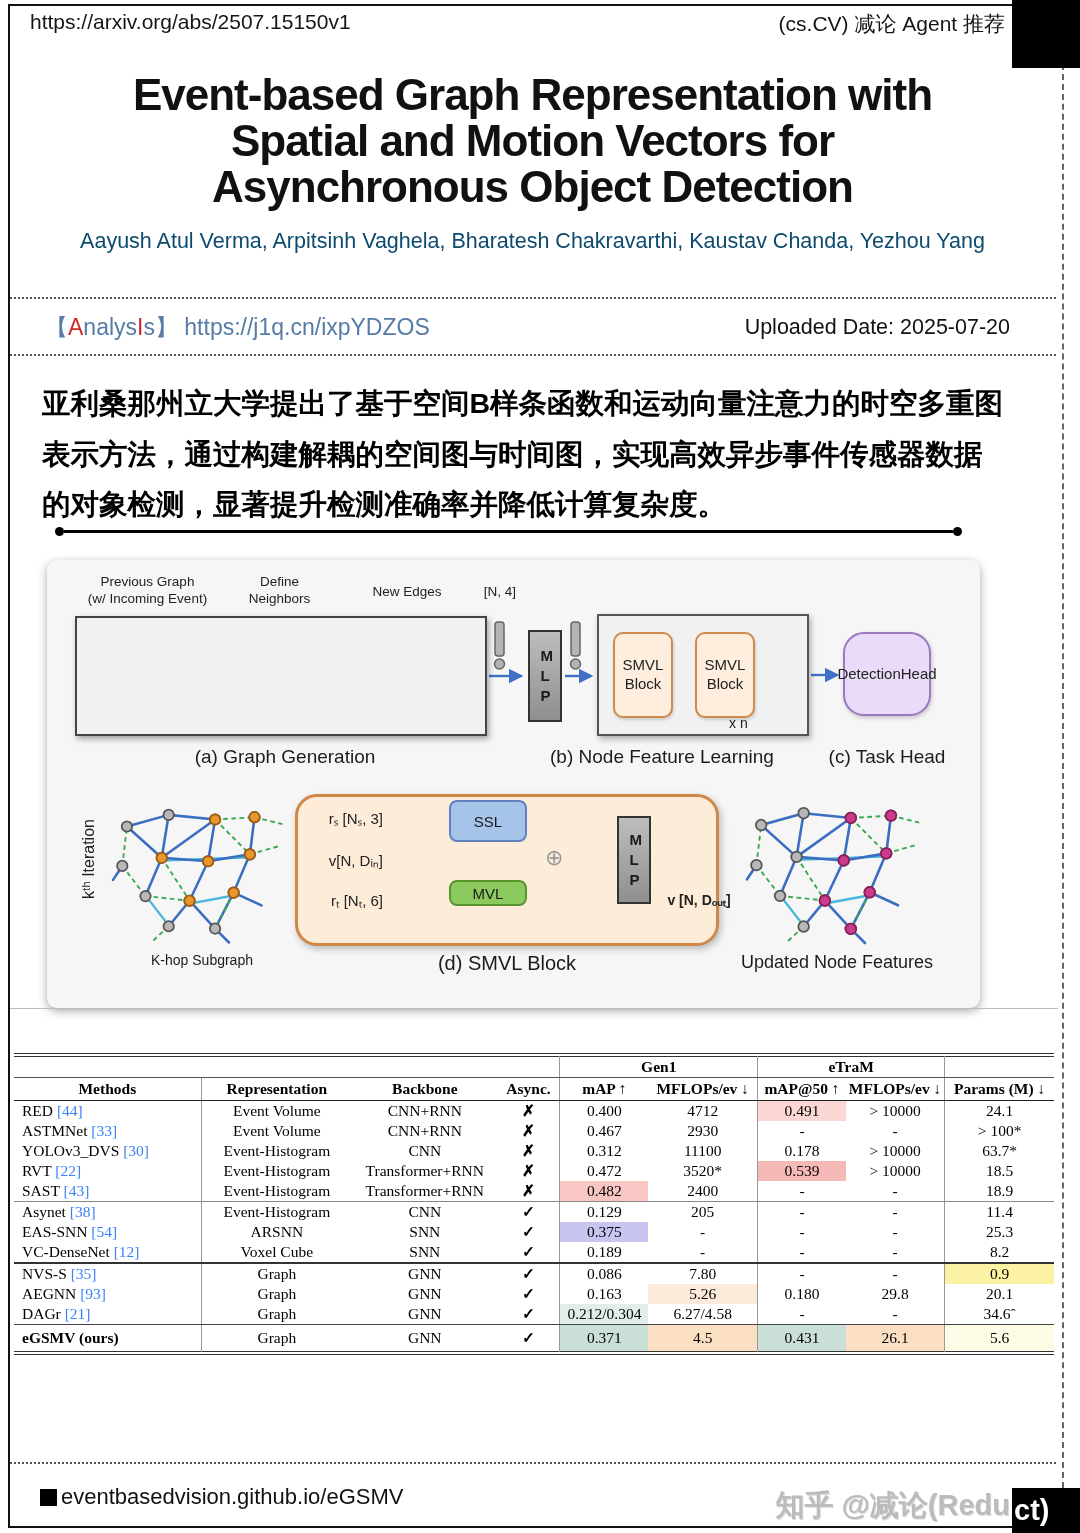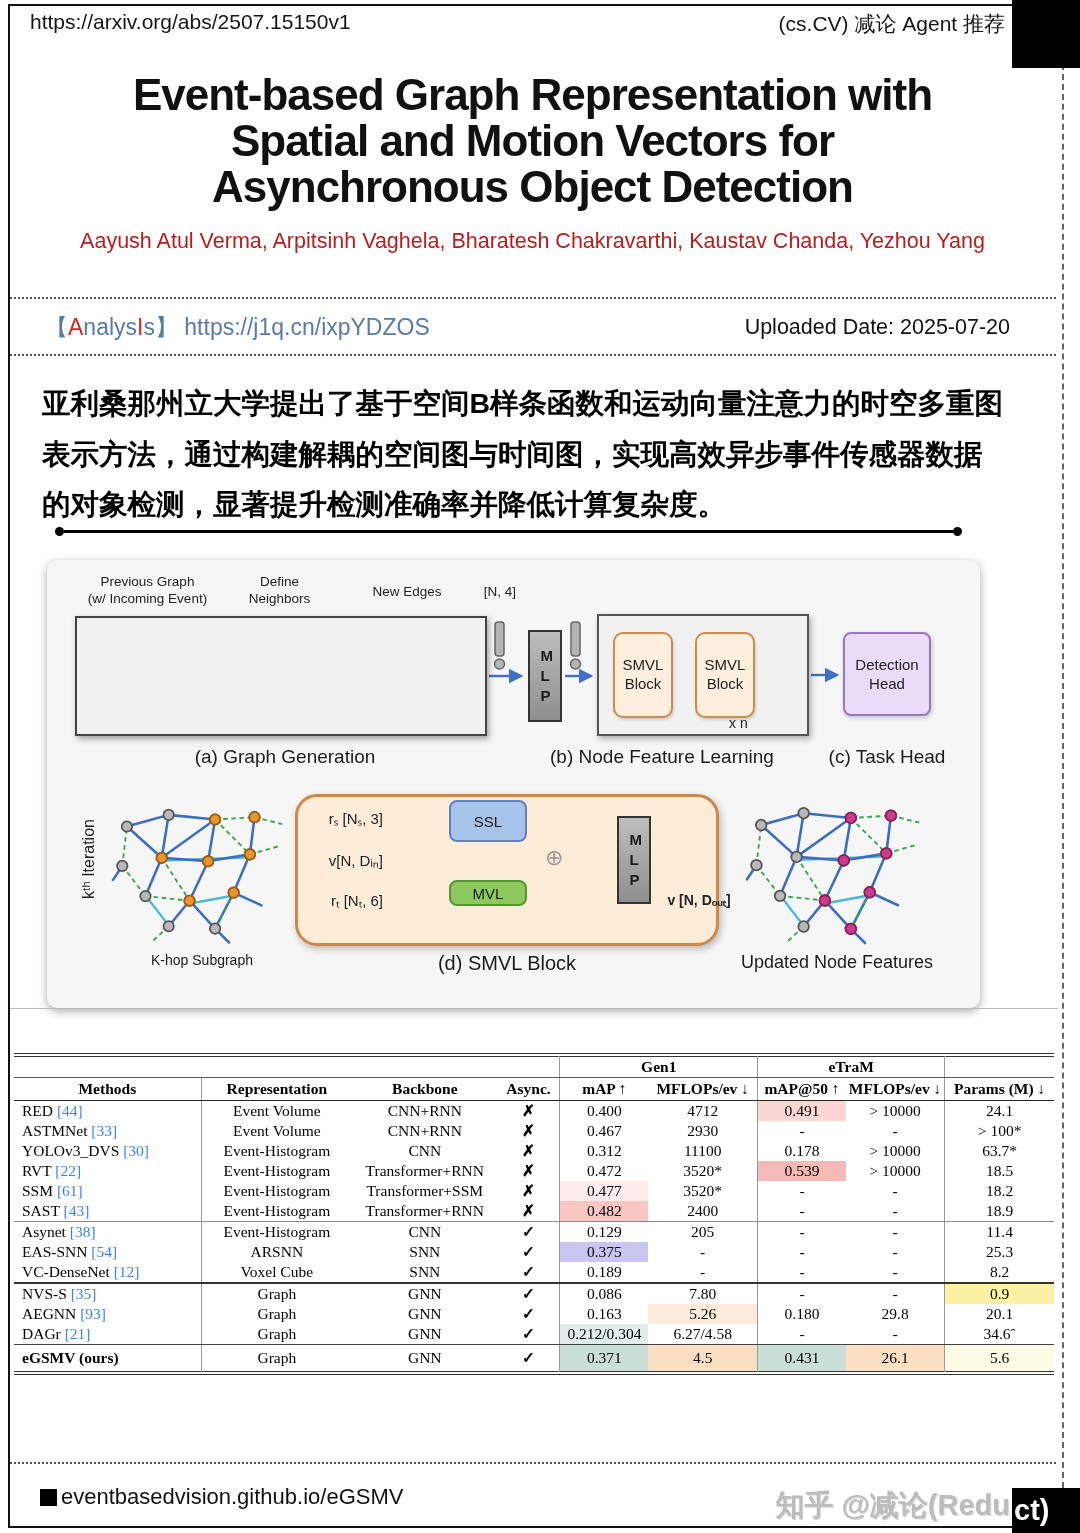--- a/index.html
+++ b/index.html
@@ -3,42 +3,42 @@
 <meta charset="utf-8">
 <style>
   html,body{margin:0;padding:0;background:#fff;}
   body{width:1080px;height:1533px;position:relative;font-family:"Liberation Sans",sans-serif;color:#111;overflow:hidden;}
   .frame{position:absolute;left:8px;top:4px;width:1056px;height:1524px;border-left:2px solid #111;border-top:2px solid #111;border-bottom:2px solid #111;border-right:2px dashed #666;box-sizing:border-box;pointer-events:none;}
   
   .hdr{position:absolute;top:10px;left:30px;width:975px;display:flex;justify-content:space-between;font-size:21px;color:#151515;}
   .corner-tr{position:absolute;left:1012px;top:0;width:68px;height:68px;background:#000;}
   
   .title{position:absolute;top:72px;left:30px;width:1005px;text-align:center;font-size:44px;font-weight:bold;letter-spacing:-1px;line-height:1.05;color:#111;}
-  .authors{position:absolute;top:224px;left:45px;width:975px;text-align:center;font-size:21.5px;line-height:1.6;color:#b91c1c;}
+  .authors{position:absolute;top:224px;left:45px;width:975px;text-align:center;font-size:21.5px;line-height:1.6;color:#0c4a6e;}
   .dotted{position:absolute;left:10px;width:1046px;border-top:2px dotted #555;}
   
   .analysis{position:absolute;top:312px;left:45px;width:965px;display:flex;justify-content:space-between;align-items:center;font-size:23px;}
   .blue{color:#557ba6;} .red{color:#cf2b24;} 
   .uploaded{color:#111;font-size:21.5px;}
   
   .summary{position:absolute;top:378px;left:42px;width:968px;font-size:28.5px;line-height:1.78;font-weight:600;color:#000;}
   .divider{position:absolute;top:527px;left:55px;width:907px;display:flex;align-items:center;}
   .divider .dot{width:9px;height:9px;border-radius:50%;background:#000;}
   .divider .line{flex:1;height:3px;background:#000;}
   
   .figcard{position:absolute;left:47px;top:560px;width:933px;height:448px;background:#f6f6f6;border-radius:10px;box-shadow:0 3px 10px rgba(0,0,0,0.35);}
   .figsvg{position:absolute;left:0;top:0;width:933px;height:448px;}
   .flabel{position:absolute;font-size:13.5px;color:#222;text-align:center;line-height:1.25;}
   .fcap{position:absolute;font-size:19px;color:#1c1c1c;text-align:center;white-space:nowrap;}
   .panelA{position:absolute;left:28px;top:56px;width:412px;height:120px;background:#f1f1f1;border:2px solid #444;box-shadow:2px 3px 6px rgba(0,0,0,.35);box-sizing:border-box;}
   .mlpbox{position:absolute;background:linear-gradient(#bdbdbd,#8f8f8f);border:2px solid #333;border-radius:0;display:flex;align-items:center;justify-content:center;font-weight:bold;font-size:15px;color:#1a1a1a;box-sizing:border-box;}
   .mlpbox span{width:1.1ch;word-break:break-all;line-height:1.35;text-align:center;}
   .smvl{position:absolute;background:#fdeedd;border:2px solid #cf8a4e;border-radius:10px;display:flex;flex-direction:column;align-items:center;justify-content:center;font-size:15px;color:#222;line-height:1.25;box-sizing:border-box;box-shadow:1px 2px 3px rgba(0,0,0,.15);}
   .panelB{position:absolute;left:550px;top:54px;width:212px;height:122px;background:#f1f1f1;border:2.5px solid #555;box-shadow:2px 3px 6px rgba(0,0,0,.3);box-sizing:border-box;}
-  .dhead{position:absolute;left:796px;top:72px;width:88px;height:84px;background:#eadcf8;border:2px solid #9878c0;border-radius:8px;display:flex;flex-direction:column;align-items:center;justify-content:center;font-size:15px;color:#222;line-height:1.3;box-sizing:border-box;box-shadow:1px 2px 4px rgba(0,0,0,.2);}
+  .dhead{position:absolute;left:796px;top:72px;width:88px;height:84px;background:#eadcf8;border:2px solid #9878c0;border-radius:21px;display:flex;flex-direction:row;align-items:center;justify-content:center;font-size:15px;color:#222;line-height:1.3;box-sizing:border-box;box-shadow:1px 2px 4px rgba(0,0,0,.2);}
   .xn{position:absolute;left:682px;top:155px;font-size:14px;color:#222;}
   .dbox{position:absolute;left:248px;top:234px;width:424px;height:152px;background:#fcecd8;border:3px solid #d08848;border-radius:22px;box-sizing:border-box;box-shadow:2px 3px 7px rgba(0,0,0,.25);}
   .din{position:absolute;width:84px;text-align:right;font-size:15px;color:#222;}
   .sslbox{position:absolute;left:402px;top:240px;width:78px;height:42px;background:#a6c3ea;border:2px solid #6080c0;border-radius:8px;display:flex;align-items:center;justify-content:center;font-size:15px;color:#1a1a1a;box-sizing:border-box;}
   .mvlbox{position:absolute;left:402px;top:320px;width:78px;height:26px;background:#8cc95e;border:2px solid #55962e;border-radius:8px;display:flex;align-items:center;justify-content:center;font-size:15px;color:#1a1a1a;box-sizing:border-box;}
   .oplus{position:absolute;left:498px;top:285px;font-size:22px;color:#999;}
   .dout{position:absolute;left:606px;top:330px;width:92px;font-size:14px;color:#222;text-align:center;font-weight:bold;}
   .vlabel{position:absolute;left:-22px;top:290px;width:128px;text-align:center;font-size:16px;color:#222;transform:rotate(-90deg);}
   
   .table-section{position:absolute;left:10px;top:1008px;width:1048px;border-top:1px solid #bbb;}
@@ -401,31 +401,20 @@
             <td class="c1">Event-Histogram</td>
             <td class="c2">Transformer+RNN</td>
             <td class="c3 no">✗</td>
             <td class="c4">0.472</td>
             <td class="c5">3520*</td>
             <td class="c6" style="background: rgb(245, 185, 183);">0.539</td>
             <td class="c7">&gt; 10000</td>
             <td class="c8">18.5</td>
           </tr>
           <tr>
-            <td class="c0"><span>SSM</span><span class="ref"> [61]</span></td>
-            <td class="c1">Event-Histogram</td>
-            <td class="c2">Transformer+SSM</td>
-            <td class="c3 no">✗</td>
-            <td class="c4" style="background: rgb(253, 236, 235);">0.477</td>
-            <td class="c5">3520*</td>
-            <td class="c6">-</td>
-            <td class="c7">-</td>
-            <td class="c8">18.2</td>
-          </tr>
-          <tr>
             <td class="c0"><span>SAST</span><span class="ref"> [43]</span></td>
             <td class="c1">Event-Histogram</td>
             <td class="c2">Transformer+RNN</td>
             <td class="c3 no">✗</td>
             <td class="c4" style="background: rgb(248, 198, 195);">0.482</td>
             <td class="c5">2400</td>
             <td class="c6">-</td>
             <td class="c7">-</td>
             <td class="c8">18.9</td>
           </tr>

